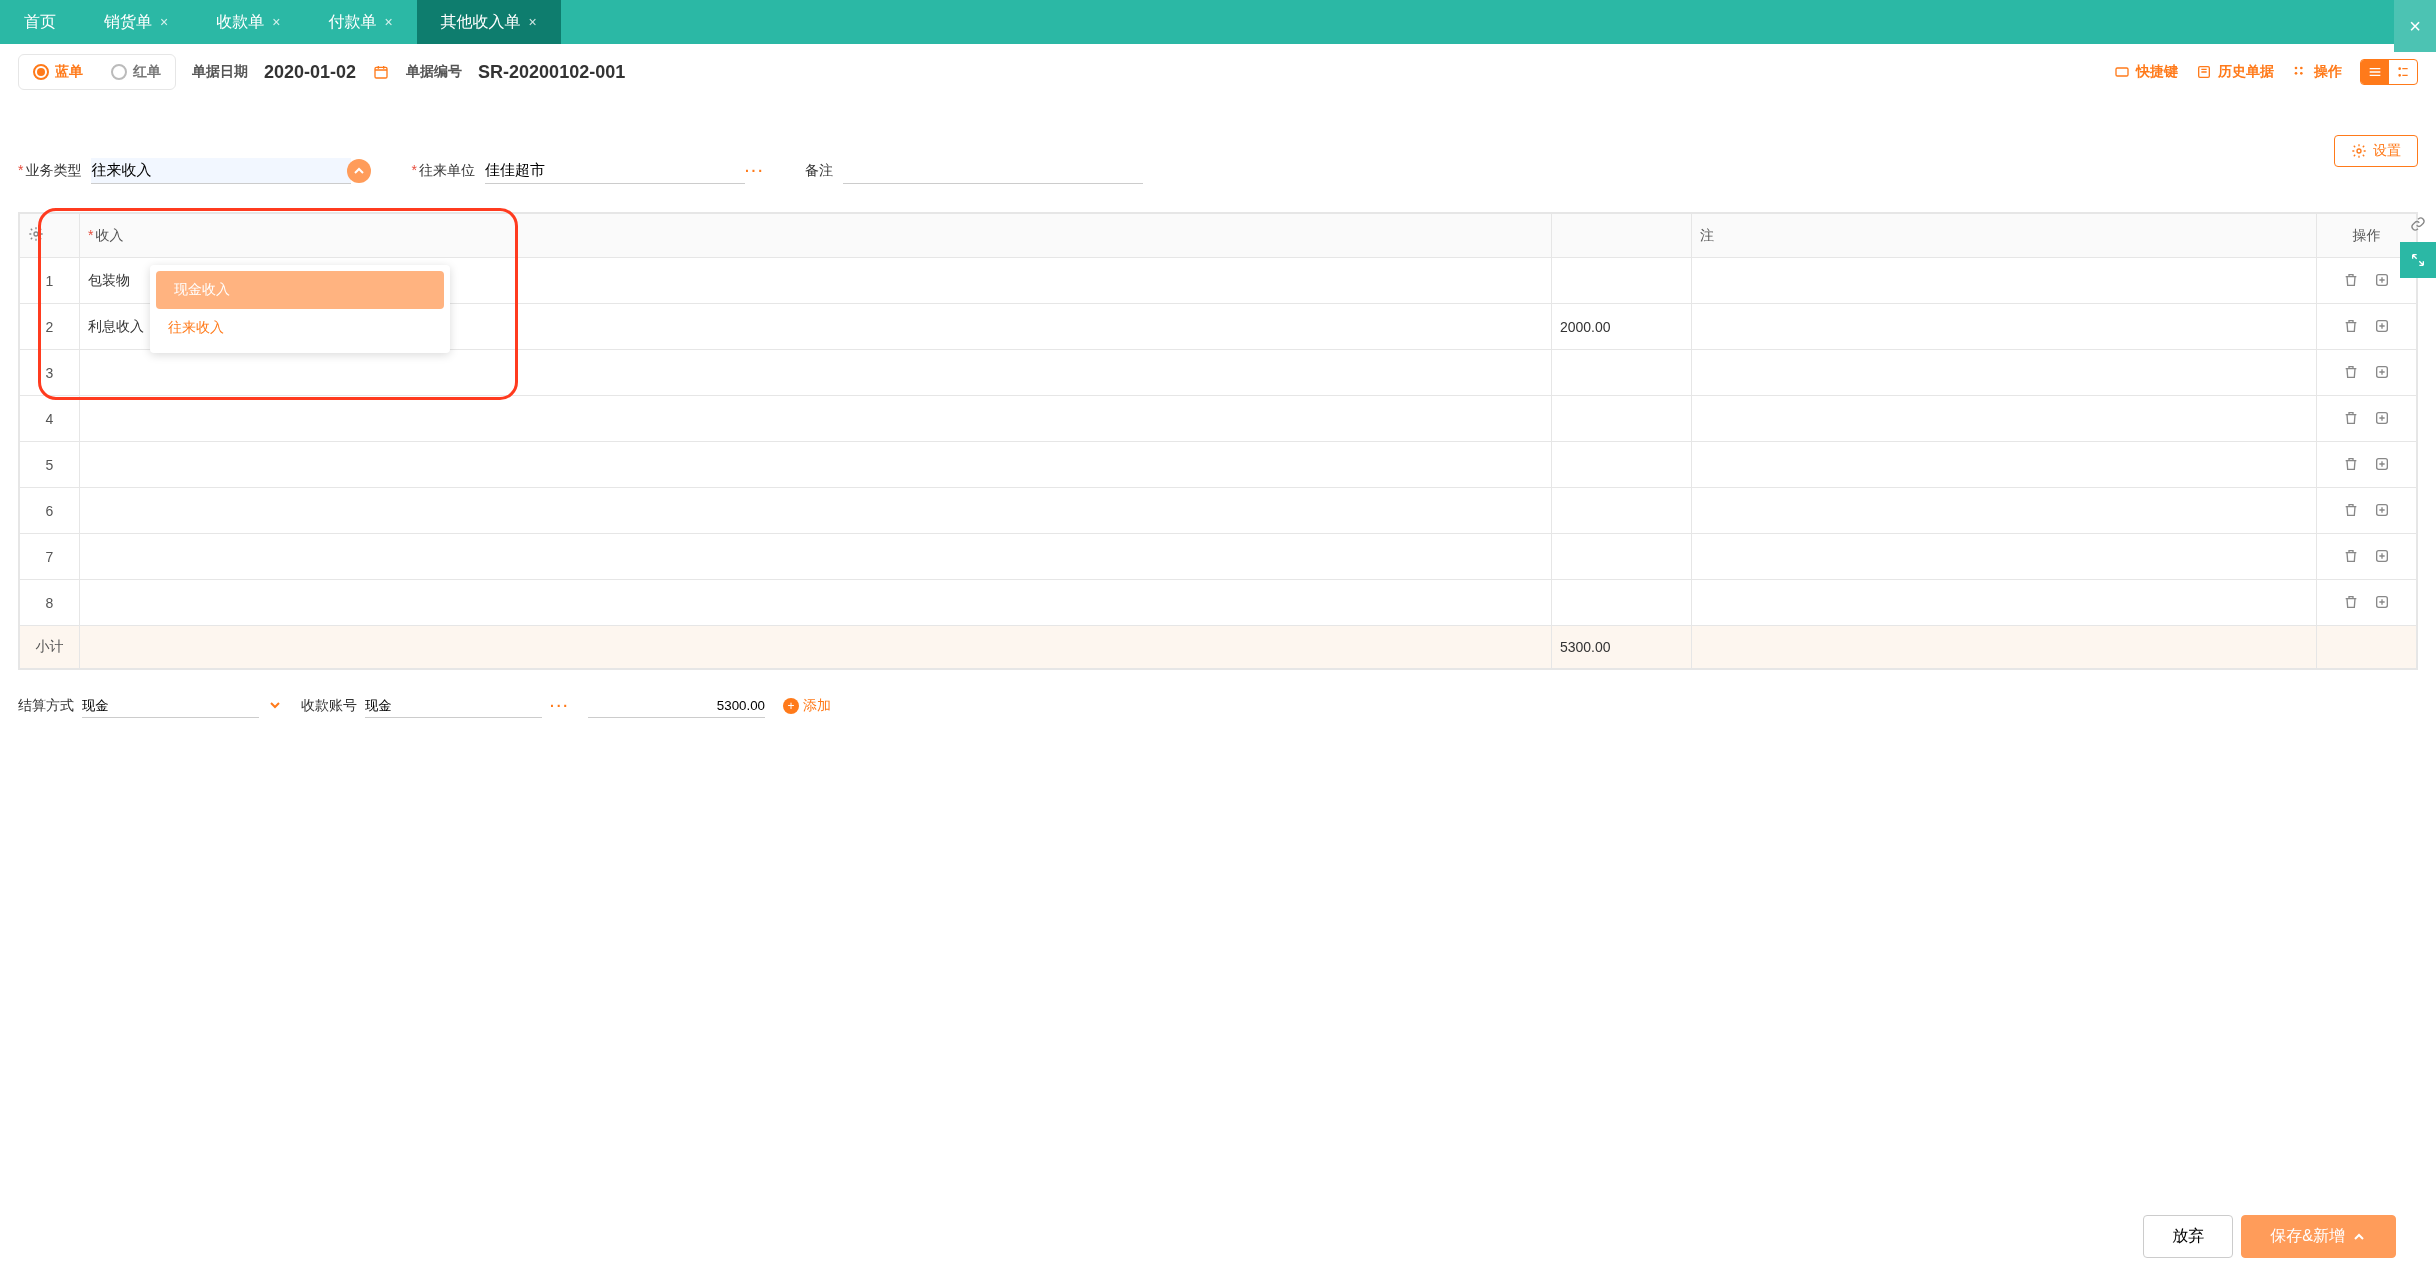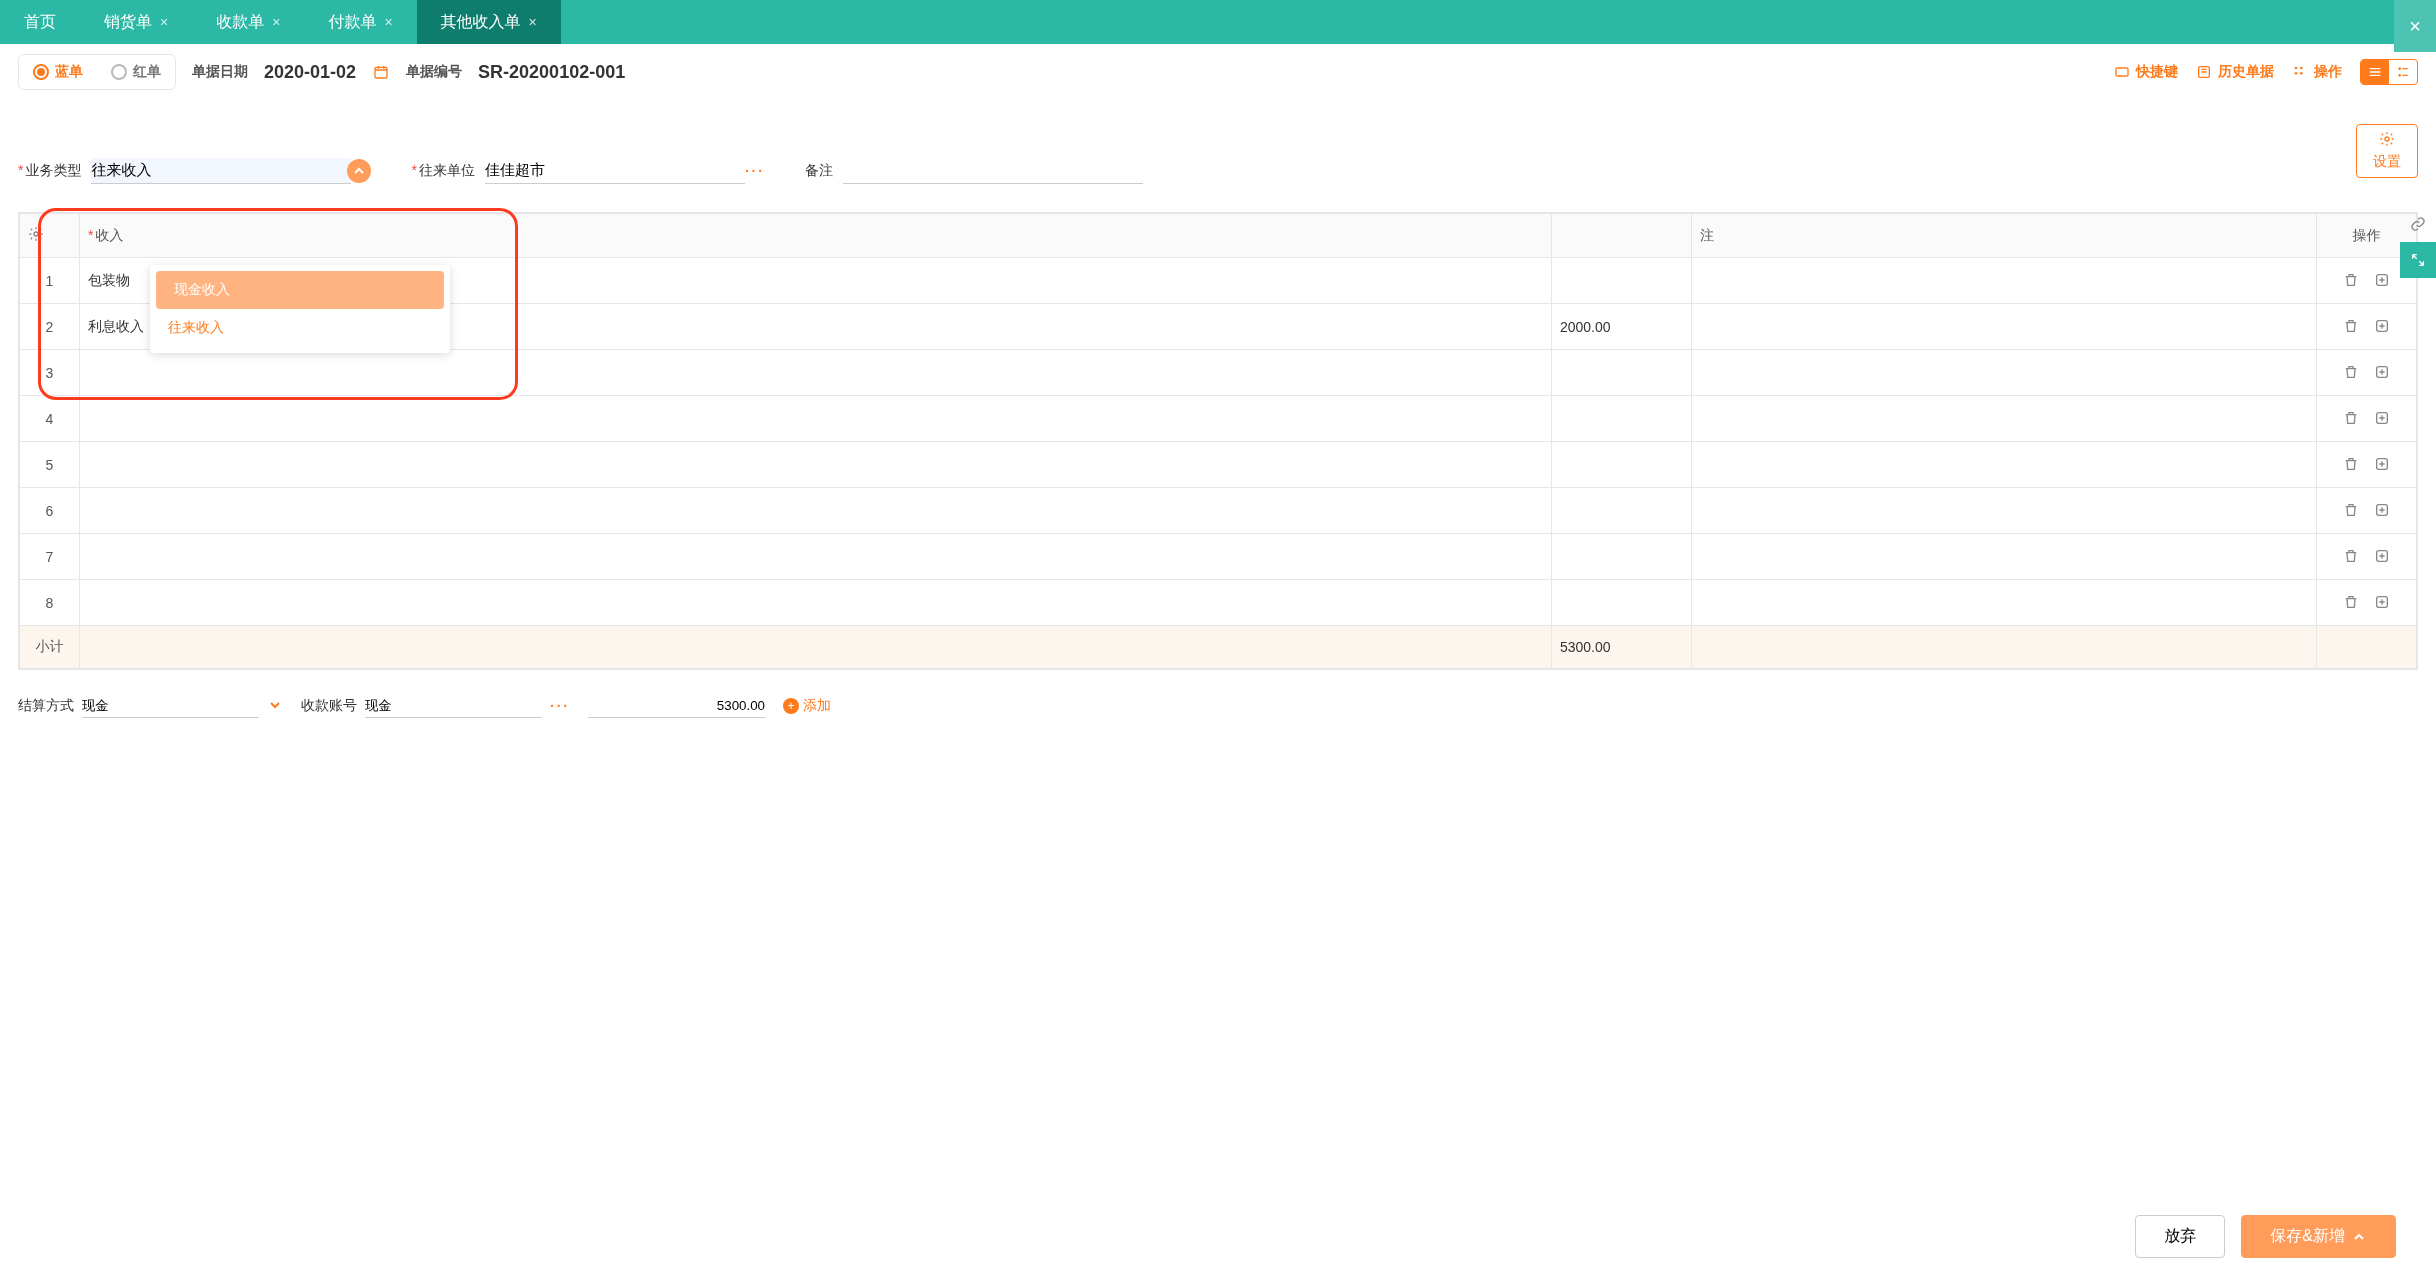--- a/index.html
+++ b/index.html
@@ -31,21 +31,21 @@
 
 
 .content { position: relative; padding: 0 18px; }
 .form-row { display: flex; align-items: center; gap: 40px; padding: 18px 0 28px; }
 .field { display: flex; align-items: center; gap: 10px; margin-top: 40px; }
 .req { color: #e74c3c; margin-right: 2px; }
 .input-line { border: none; border-bottom: 1px solid #ccc; padding: 4px 0; font-size: 15px; min-width: 260px; outline: none; }
 .input-wrap { position: relative; display: flex; align-items: center; }
 .caret-btn { width: 24px; height: 24px; background:#ff9c5a; border-radius:50%; display:flex; align-items:center; justify-content:center; color:#fff; cursor:pointer; margin-left:-4px; }
 .dots { color:#ff7a1a; font-weight:bold; letter-spacing:2px; cursor:pointer; }
-.settings-btn { margin-left:auto; border:1px solid #ff7a1a; color:#ff7a1a; border-radius:4px; padding:6px 16px; display:flex; align-items:center; gap:6px; cursor:pointer;flex-direction:column; }
+.settings-btn { margin-left:auto; border:1px solid #ff7a1a; color:#ff7a1a; border-radius:4px; padding:6px 16px; display:flex; align-items:center; gap:6px; cursor:pointer; }
 
 
 .highlight-box { position:absolute; border:3px solid #ff3b1f; border-radius:18px; pointer-events:none; left:38px; top:108px; width:480px; height:192px; z-index:5; }
 
 
 .dropdown { position:absolute; left:150px; top:165px; width:300px; background:#fff; box-shadow:0 2px 10px rgba(0,0,0,.15); border-radius:4px; z-index:10; padding:6px 0; }
 .dd-item { padding:10px 18px; cursor:pointer; }
 .dd-item.active { background:#ffb380; color:#fff; border-radius:4px; margin:0 6px; }
 .dd-item.orange { color:#ff7a1a; }
 
@@ -63,21 +63,21 @@
 
 
 .pay-row { display:flex; align-items:center; gap:18px; padding:24px 0; }
 .pay-field { display:flex; align-items:center; gap:8px; }
 .pay-input { border:none; border-bottom:1px solid #ccc; padding:4px 0; min-width:120px; }
 .pay-amt { text-align:right; min-width:120px; }
 .add-link { color:#ff7a1a; display:flex; align-items:center; gap:4px; cursor:pointer; }
 .add-link .plus { width:16px; height:16px; border-radius:50%; background:#ff7a1a; color:#fff; display:flex; align-items:center; justify-content:center; font-size:12px; }
 
 
-.footer { position:fixed; bottom:0; right:0; display:flex; gap:16px; padding:18px 40px; }
+.footer { position:fixed; bottom:0; right:0; display:flex; gap:8px; padding:18px 40px; }
 .btn { padding:10px 28px; border-radius:4px; font-size:16px; cursor:pointer; border:1px solid #ccc; background:#fff; }
 .btn.primary { background:#ff9c5a; border-color:#ff9c5a; color:#fff; display:flex; align-items:center; gap:6px; }
 
 
 .rail { position:fixed; right:0; top:56px; width:36px; display:flex; flex-direction:column; }
 .rail-btn { width:36px; height:36px; display:flex; align-items:center; justify-content:center; cursor:pointer; color:#888; }
 .rail-btn.active { background:#2bb8a5; color:#fff; }
 
 svg { width:16px; height:16px; }
 </style>

